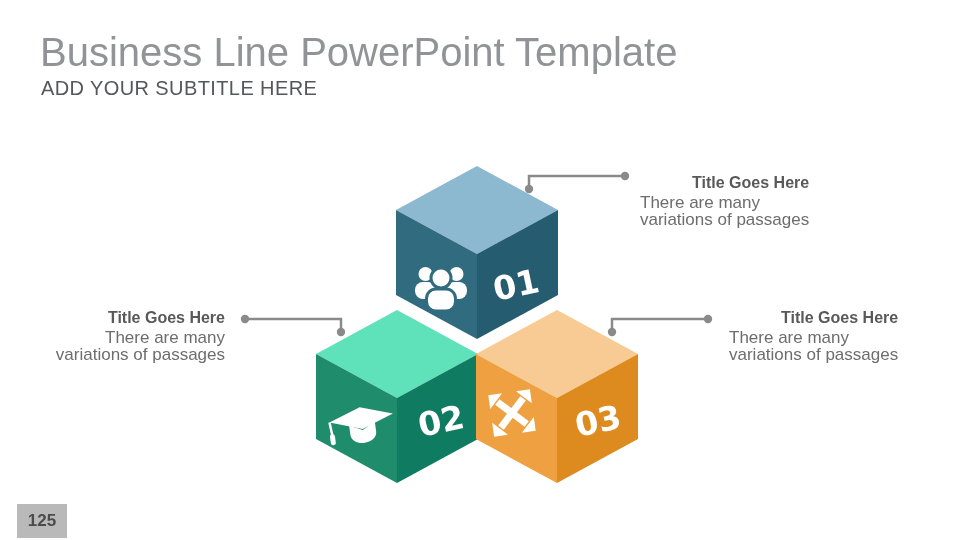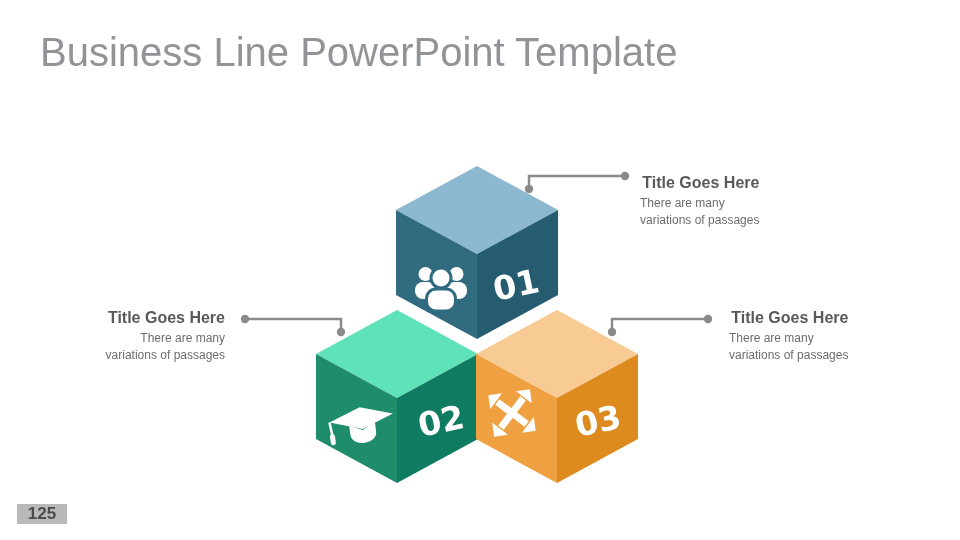--- a/index.html
+++ b/index.html
@@ -16,36 +16,37 @@
     position:absolute;left:41px;top:77px;
     font-size:20px;color:#55575a;letter-spacing:0.4px;white-space:nowrap;
   }
   .diagram-svg{position:absolute;left:0;top:0;width:960px;height:540px;}
   .cube-number{
     font-family:"DejaVu Sans",sans-serif;font-weight:bold;font-size:33px;
     fill:#ffffff;text-anchor:middle;dominant-baseline:central;
   }
   .callout{position:absolute;}
   .callout-title{font-size:16px;font-weight:bold;color:#595959;margin-bottom:3px;white-space:nowrap;text-align:right;}
-  .callout-body{font-size:12px;color:#6d6d6d;line-height:16.5px;white-space:nowrap;}
+  .callout-body{font-size:17px;color:#6d6d6d;line-height:16.5px;white-space:nowrap;}
   .callout-1{left:640px;top:174px;text-align:left;}
   .callout-2{left:20px;top:309px;width:205px;text-align:right;}
   .callout-3{left:729px;top:309px;text-align:left;}
   .page-badge{
-    position:absolute;left:17px;top:504px;width:50px;height:20px;
+    position:absolute;left:17px;top:504px;width:50px;height:34px;
     background:#b9b9b9;color:#4b4b4b;font-size:17px;font-weight:bold;
     display:flex;align-items:center;justify-content:center;
   }
 </style>
 </head>
 <body>
 
 <div class="slide">
 
   <h1 class="slide-title">Business Line PowerPoint Template</h1>
+  <div class="slide-subtitle">ADD YOUR SUBTITLE HERE</div>
 
   <svg class="diagram-svg" viewBox="0 0 960 540">
 
     <g>
       <polygon points="477,166 558,210 477,254 396,210" fill="#8cb8d0"></polygon>
       <polygon points="396,210 477,254 477,339 396,295" fill="#316b80"></polygon>
       <polygon points="477,254 558,210 558,295 477,339" fill="#265c70"></polygon>
 
       <g transform="translate(441,287)" fill="#ffffff">
         <circle cx="-15.5" cy="-13" r="7"></circle>

